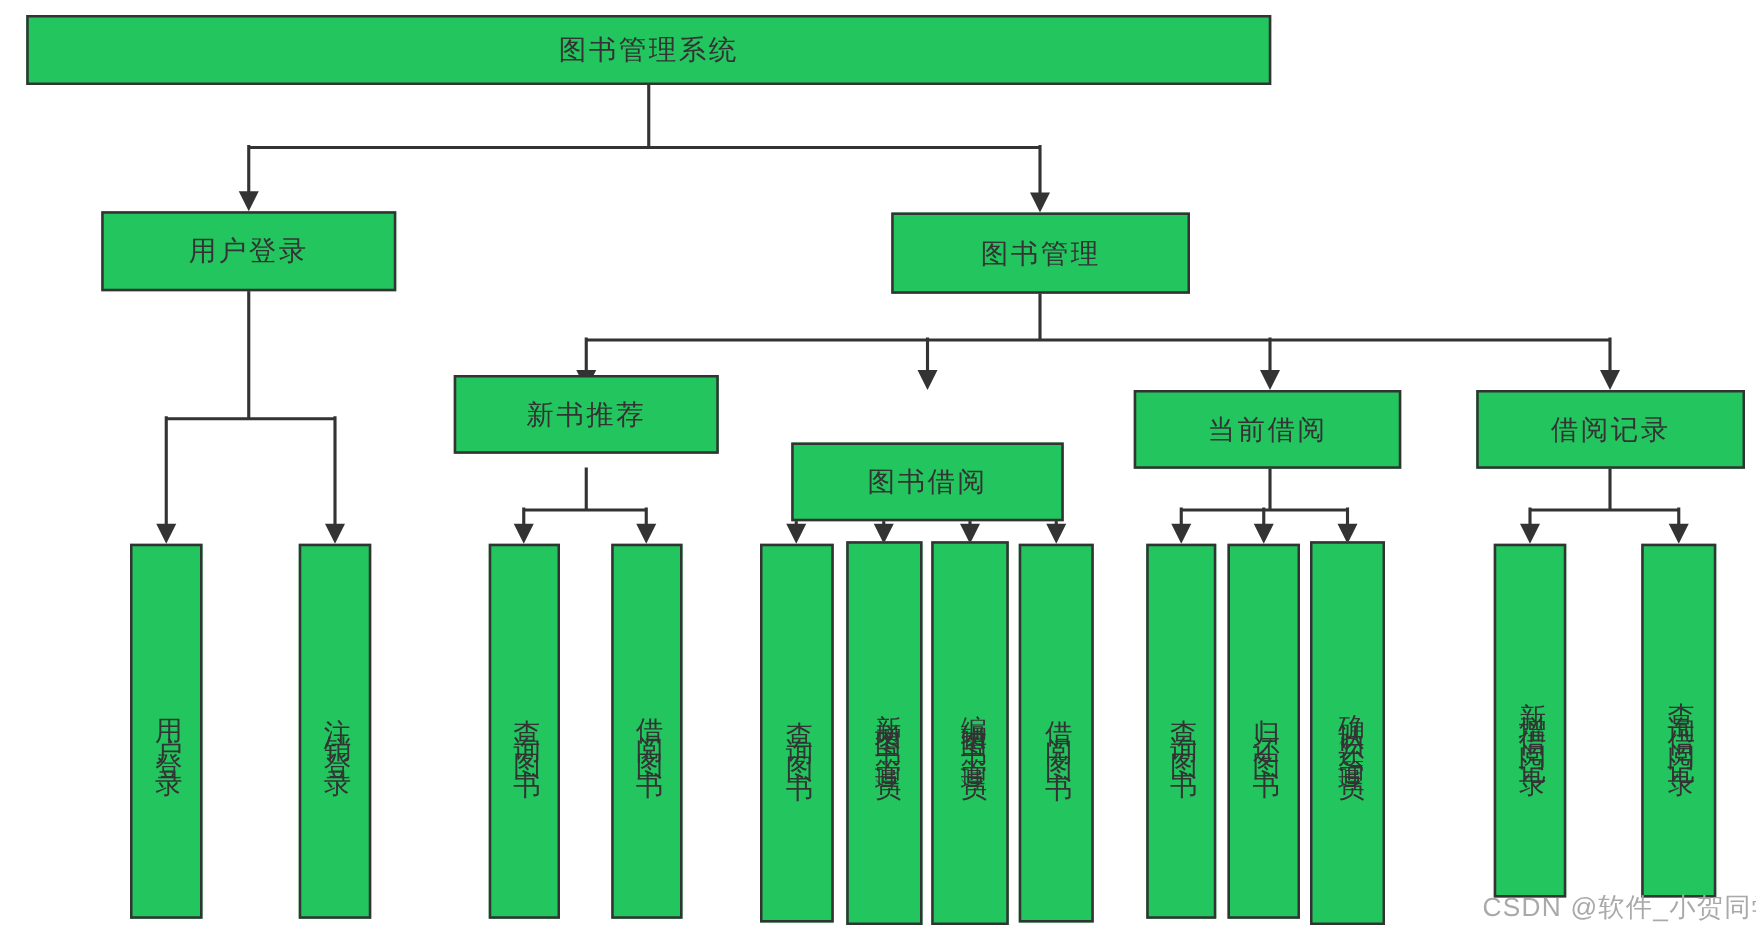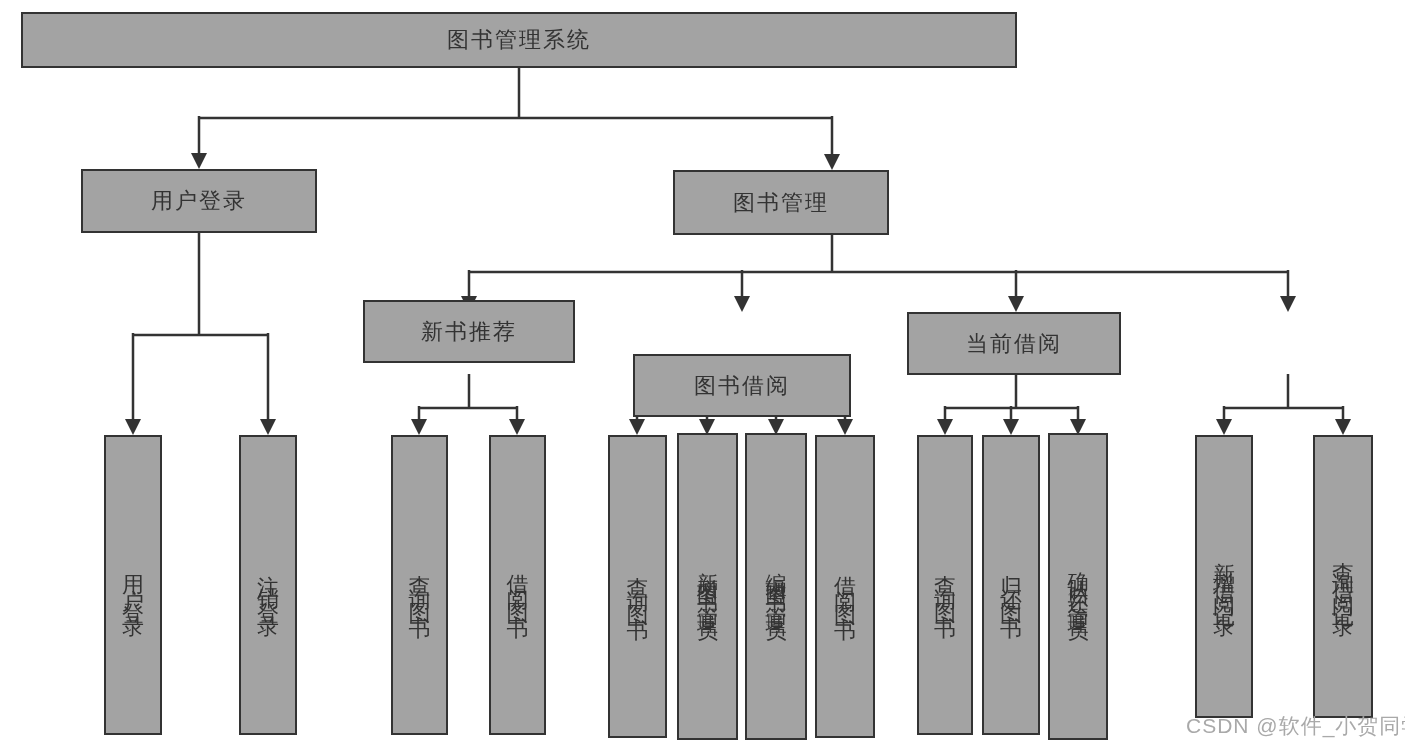--- a/index.html
+++ b/index.html
@@ -8,40 +8,41 @@
     width:1405px;height:747px;
     background:#ffffff;
     font-family:"Liberation Sans","DejaVu Sans",sans-serif;
     color:#333333;
     overflow:hidden;
   }
   svg.connectors{position:absolute;left:0;top:0;z-index:1;}
   .node{
     position:absolute;
     box-sizing:border-box;
-    background:#a3a3a3;
+    background:#22c55e;
     border:2.5px solid #333333;
     display:flex;align-items:center;justify-content:center;
     font-size:22px;
     letter-spacing:2px;
     z-index:2;
     white-space:nowrap;
+    font-family:Liberation Mono, monospace;
   }
   .leaf{
     writing-mode:vertical-rl;
     text-orientation:mixed;
     white-space:normal;
   }
   .ls-a{letter-spacing:14px;}
   .ls-b{letter-spacing:11px;}
   .ls-c{letter-spacing:7px;font-size:21px;}
   
   #root{left:21px;top:12px;width:996px;height:56px;}
   #l2a{left:81px;top:169px;width:236px;height:64px;}
-  #l2b{left:673px;top:170px;width:216px;height:65px;}
+  #l2b{left:713px;top:170px;width:239px;height:65px;}
   #l3a{left:363px;top:300px;width:212px;height:63px;}
   #l3b{left:633px;top:312px;width:218px;height:63px;margin-top:42px;}
   #l3c{left:907px;top:312px;width:214px;height:63px;}
   #l3d{left:1181px;top:312px;width:215px;height:63px;}
   #lf1{left:104px;top:435px;width:58px;height:300px;}
   #lf2{left:239px;top:435px;width:58px;height:300px;}
   #lf3{left:391px;top:435px;width:57px;height:300px;}
   #lf4{left:489px;top:435px;width:57px;height:300px;}
   #lf5{left:608px;top:435px;width:59px;height:303px;}
   #lf6{left:677px;top:433px;width:61px;height:307px;}
@@ -101,20 +102,21 @@
   </svg>
 
   <div id="root" class="node">图书管理系统</div>
 
   <div id="l2a" class="node">用户登录</div>
   <div id="l2b" class="node">图书管理</div>
 
   <div id="l3a" class="node">新书推荐</div>
   <div id="l3b" class="node">图书借阅</div>
   <div id="l3c" class="node">当前借阅</div>
+  <div id="l3d" class="node">借阅记录</div>
 
   <div id="lf1" class="node leaf ls-a">用户登录</div>
   <div id="lf2" class="node leaf ls-a">注销登录</div>
 
   <div id="lf3" class="node leaf ls-a">查询图书</div>
   <div id="lf4" class="node leaf ls-a">借阅图书</div>
 
   <div id="lf5" class="node leaf ls-a">查询图书</div>
   <div id="lf6" class="node leaf ls-c">新增图书（管理员）</div>
   <div id="lf7" class="node leaf ls-c">编辑图书（管理员）</div>

